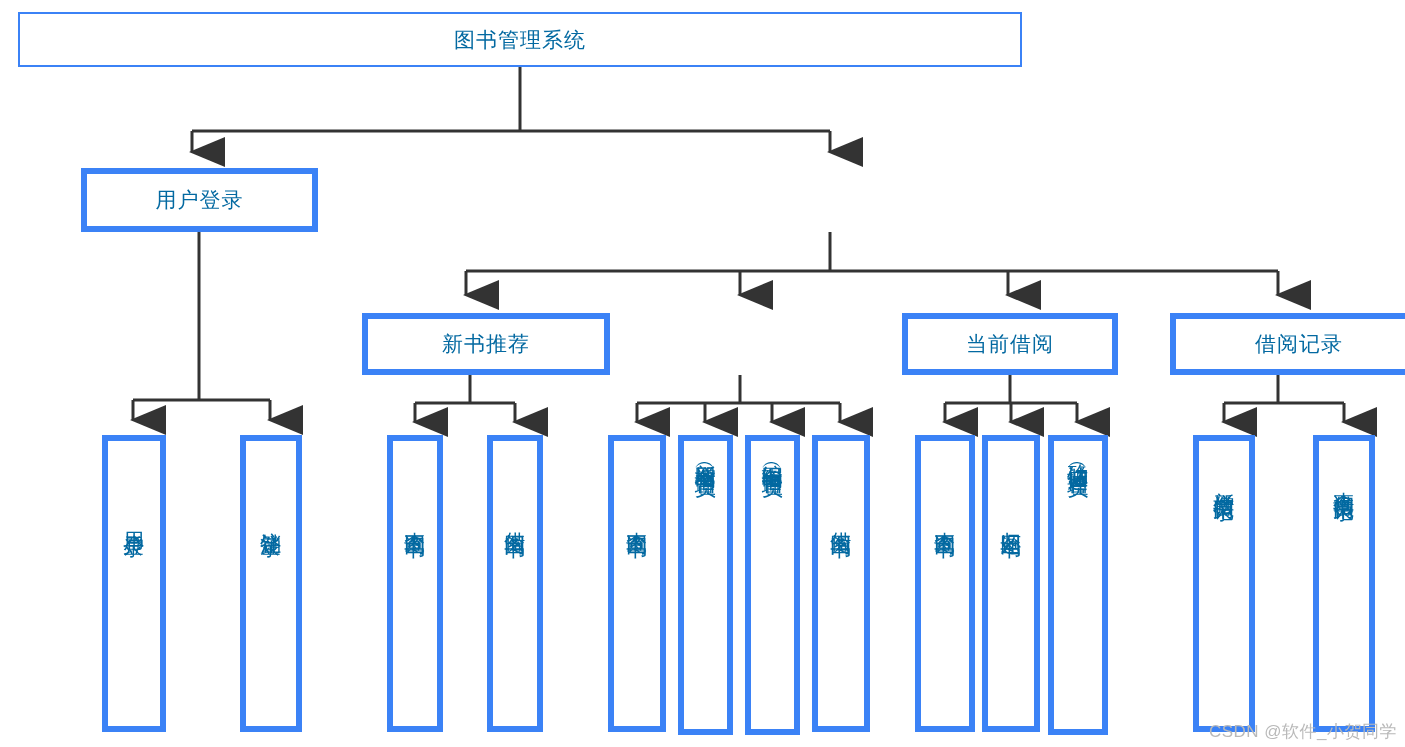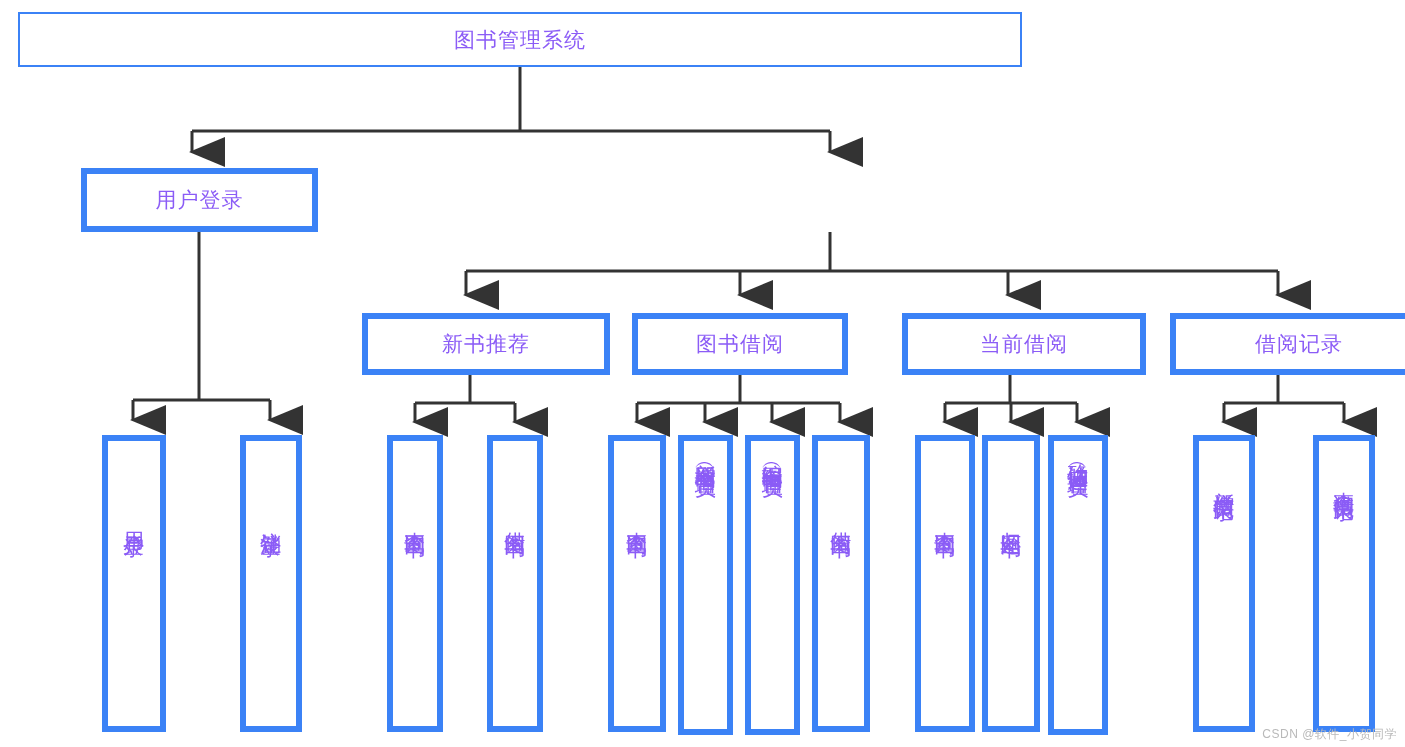--- a/index.html
+++ b/index.html
@@ -29,21 +29,21 @@
   }
   
   .node {
     position: absolute;
     box-sizing: border-box;
     background: #ffffff;
     border: 6px solid #3b82f6;
     display: flex;
     align-items: center;
     justify-content: center;
-    color: #8b5cf6;
+    color: #0369a1;
   }
   .node.horiz .label {
     writing-mode: horizontal-tb;
     font-size: 21px;
     line-height: 1.1;
     letter-spacing: 1px;
     white-space: nowrap;
   }
   .node.vert {
     align-items: flex-start;
@@ -60,21 +60,21 @@
   }
   
   #node-root {
     border-width: 2px;
   }
   
   #watermark {
     position: absolute;
     right: 8px;
     bottom: 4px;
-    font-size: 12px;
+    font-size: 17px;
     color: #b9b9b9;
     letter-spacing: 0.5px;
     white-space: nowrap;
     font-family: "Liberation Sans", "DejaVu Sans", sans-serif;
   }
 </style>
 </head>
 <body>
 
 <div id="canvas">
@@ -137,25 +137,22 @@
 
   <div class="node horiz" style="left:81px; top:168px; width:237px; height:64px;">
     <span class="label">用户登录</span>
   </div>
 
 
   <div class="node horiz" style="left:362px; top:313px; width:248px; height:62px;">
     <span class="label">新书推荐</span>
   </div>
 
-  <div class="node horiz" style="left:632px; top:313px; width:216px; height:62px;">
-    <span class="label">图书借阅</span>
-  </div>
-
-  <div class="node horiz" style="left:902px; top:313px; width:244px; height:62px;text-align:center;">
+
+  <div class="node horiz" style="left:902px; top:313px; width:216px; height:62px;text-align:center;">
     <span class="label">当前借阅</span>
   </div>
 
   <div class="node horiz" style="left:1170px; top:313px; width:258px; height:62px;align-items:center;">
     <span class="label">借阅记录</span>
   </div>
 
   <div class="node vert" style="left:102px; top:435px; width:64px; height:297px; padding-top:74px;">
     <span class="label">用户登录</span>
   </div>

